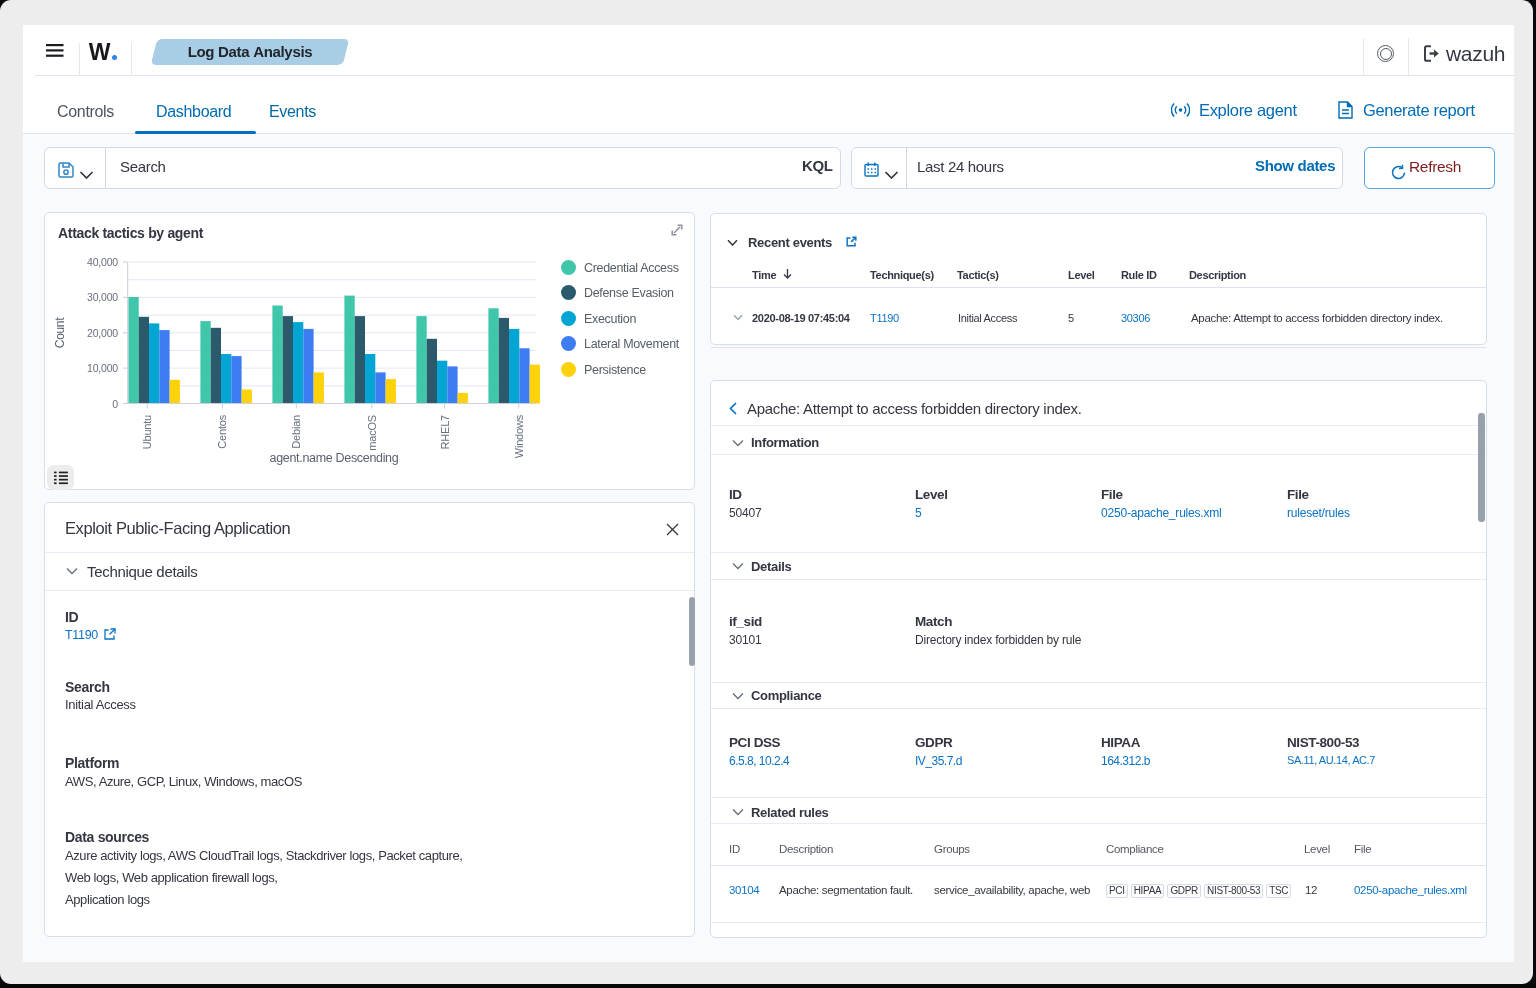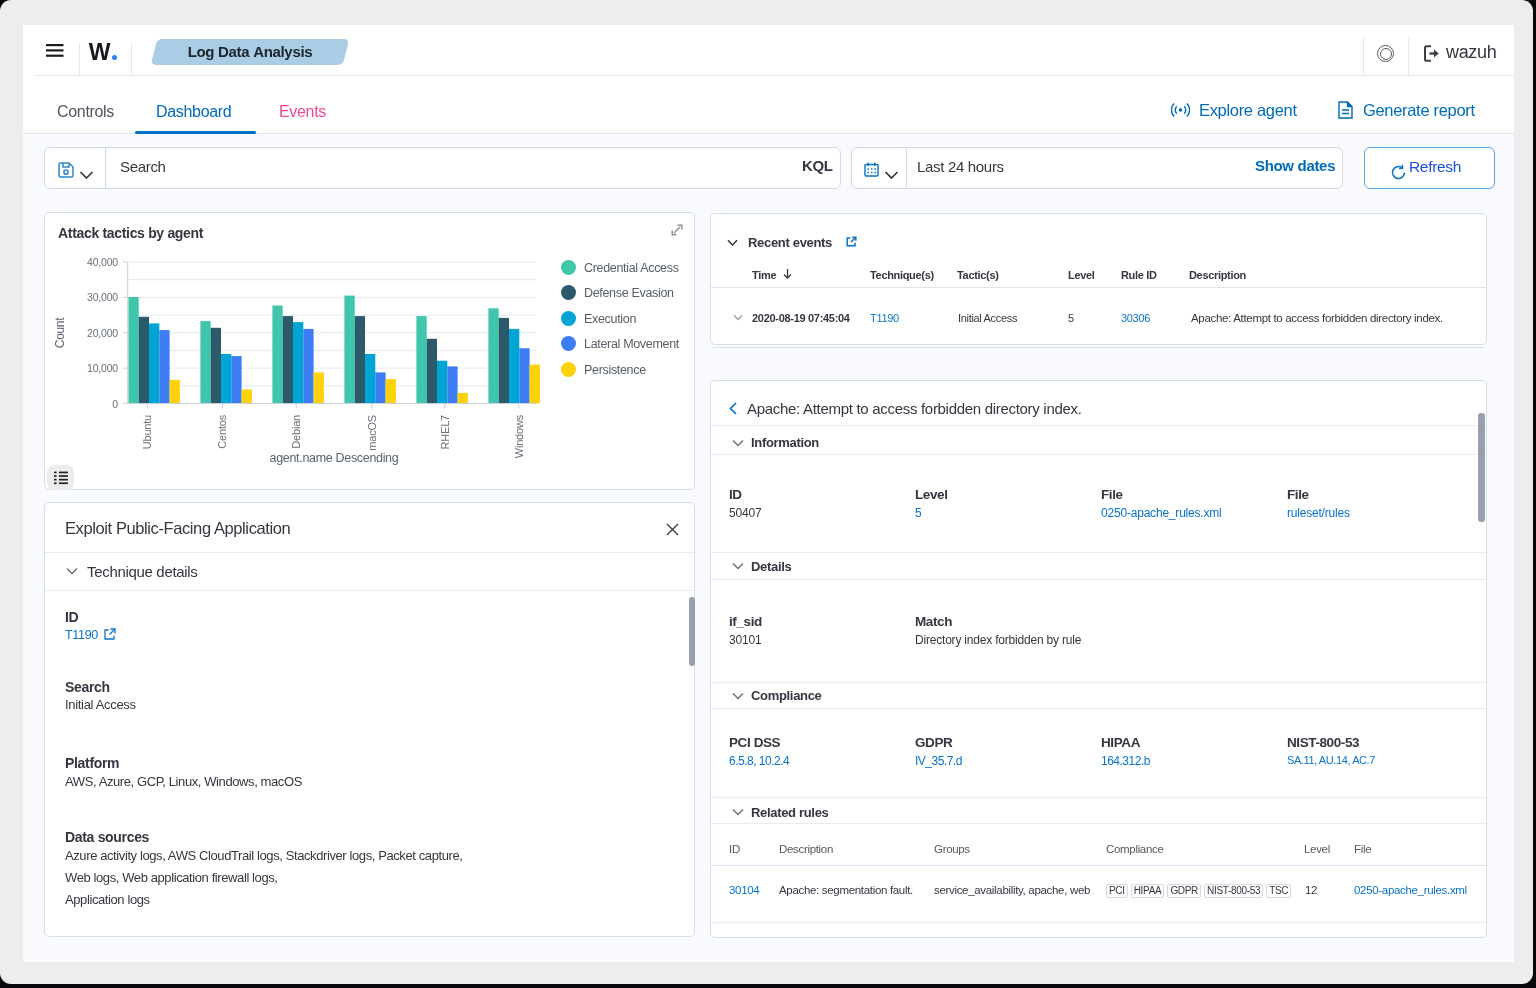--- a/index.html
+++ b/index.html
@@ -38,28 +38,28 @@
   </div>
   <div class="vdiv" style="left:1340px;top:13px;height:37px"></div>
   <div class="a" style="left:1354px;top:20px;width:17px;height:17px;border:1.4px solid #565c66;border-radius:50%"></div>
   <div class="a" style="left:1356.5px;top:22.5px;width:12px;height:12px;border:1.3px solid #565c66;border-radius:50%"></div>
   <div class="vdiv" style="left:1385px;top:13px;height:37px"></div>
   <svg class="a" style="left:1400px;top:20px" width="19" height="17" viewBox="0 0 19 17">
     <path d="M8 1.2 H3.6 Q2 1.2 2 2.8 V14.2 Q2 15.8 3.6 15.8 H8" fill="none" stroke="#3c4048" stroke-width="2"></path>
     <path d="M6.5 8.5 H12" stroke="#3c4048" stroke-width="2.4"></path>
     <path d="M11 4.5 L15.8 8.5 L11 12.5 Z" fill="#3c4048"></path>
   </svg>
-  <div class="a dk" style="left:1423px;top:17px;font-size:18px">wazuh</div>
+  <div class="a dk" style="left:1423px;top:17px;font-size:21px">wazuh</div>
 </div>
 
 <div class="tabbar">
   <div class="a" style="left:34px;top:27px;font-size:16px;color:#4e5460">Controls</div>
   <div class="a" style="left:133px;top:27px;font-size:16px;font-weight:400;color:#006bb4">Dashboard</div>
   <div class="a" style="left:112px;top:55px;width:121px;height:3px;background:#0071c2;border-radius:2px"></div>
-  <div class="a" style="left:256px;top:27px;font-size:16px;color:#ec4899">Events</div>
+  <div class="a" style="left:246px;top:27px;font-size:16px;color:#0369a1">Events</div>
   <svg class="a" style="left:1148px;top:26px" width="19" height="16" viewBox="0 0 19 16" fill="none" stroke="#006bb4" stroke-width="1.4">
     <circle cx="9.5" cy="8" r="1.8" fill="#006bb4" stroke="none"></circle>
     <path d="M5.8 11.7 A5.2 5.2 0 0 1 5.8 4.3"></path>
     <path d="M13.2 4.3 A5.2 5.2 0 0 1 13.2 11.7"></path>
     <path d="M3.1 14.4 A9 9 0 0 1 3.1 1.6"></path>
     <path d="M15.9 1.6 A9 9 0 0 1 15.9 14.4"></path>
   </svg>
   <div class="a" style="left:1176px;top:25px;font-size:16.5px;color:#006bb4">Explore agent</div>
   <svg class="a" style="left:1315px;top:25px" width="15" height="18" viewBox="0 0 15 18" fill="none" stroke="#006bb4" stroke-width="1.4">
     <path d="M1 1 H9.5 L14 5.5 V17 H1 Z"></path>
@@ -93,21 +93,21 @@
   <path d="M1.5 1 L7.5 7 L13.5 1"></path>
 </svg>
 <div class="a dk" style="left:894px;top:133px;font-size:15px">Last 24 hours</div>
 <div class="a" style="left:1232px;top:132px;font-size:15px;font-weight:700;color:#006bb4">Show dates</div>
 
 <div class="a" style="left:1341px;top:122px;width:131px;height:42px;border:1px solid #57a8e0;border-radius:6px;background:#fff"></div>
 <svg class="a" style="left:1367px;top:139px" width="17" height="17" viewBox="0 0 17 17" fill="none" stroke="#0b72c4" stroke-width="1.6">
   <path d="M14.5 8.5 A6 6 0 1 1 12.2 3.8"></path>
   <path d="M12.5 0.8 L12.6 4.4 L9 4.5" stroke-width="1.4"></path>
 </svg>
-<div class="a" style="left:1386px;top:133px;font-size:15.5px;color:#1d4ed8">Refresh</div>
+<div class="a" style="left:1386px;top:133px;font-size:15.5px;color:#7f1d1d">Refresh</div>
 
 <div class="card" style="left:21px;top:187px;width:651px;height:278px">
   <div class="a dk" style="left:13px;top:12px;font-size:14px;font-weight:700">Attack tactics by agent</div>
   <svg class="a" style="left:624px;top:9px" width="16" height="16" viewBox="0 0 16 16" fill="none" stroke="#8b919c" stroke-width="1.5">
     <path d="M5 11 L11 5"></path>
         <path d="M8.6 3.2 H12.8 V7.4"></path>
         <path d="M3.2 8.6 V12.8 H7.4"></path>
   </svg>
   <svg class="a" style="left:0;top:0" width="651" height="274" viewBox="0 0 651 274">
     <g stroke="#e3e8f2" stroke-width="1">

